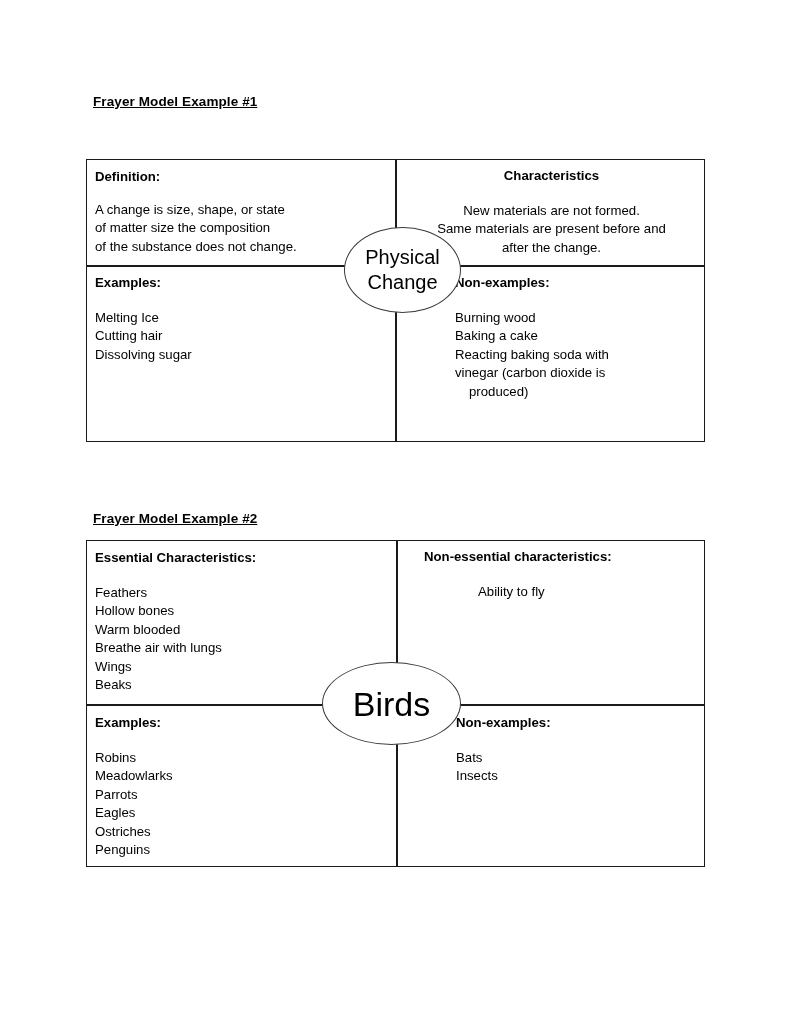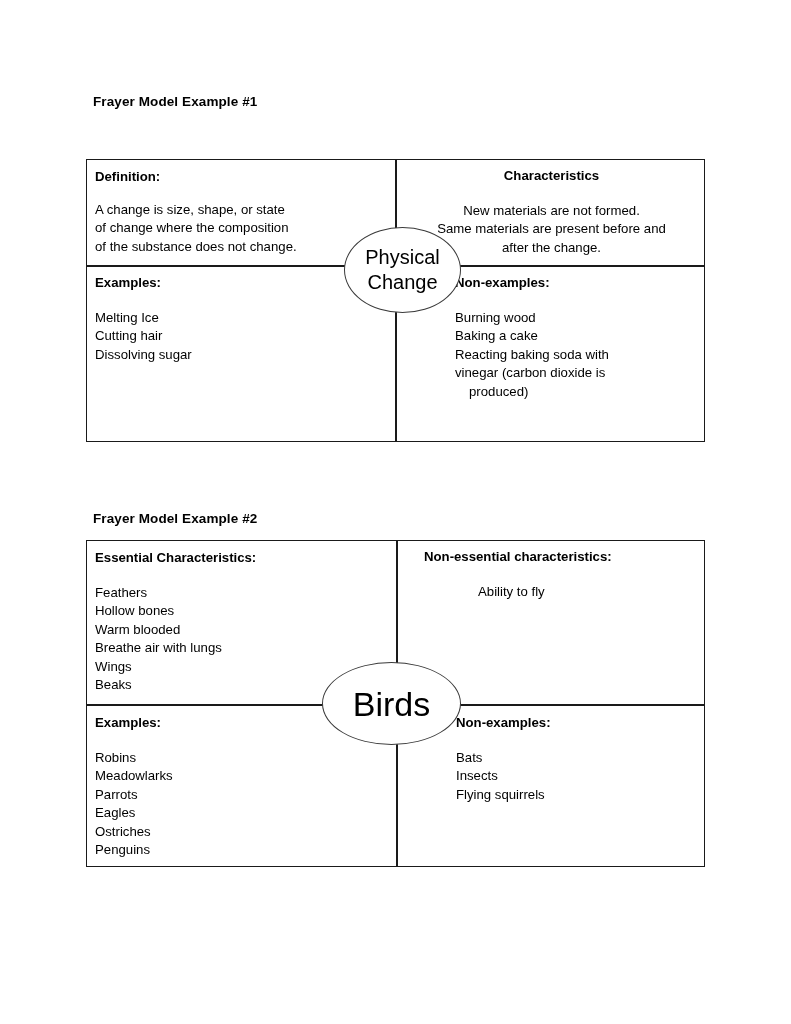--- a/index.html
+++ b/index.html
@@ -26,20 +26,21 @@
 
   
   .section-title {
     position: absolute;
     font-family: "Liberation Sans", sans-serif;
     font-weight: bold;
     font-size: 13.5px;
     letter-spacing: 0.1px;
     color: #000;
     white-space: nowrap;
+    text-decoration: underline;
   }
   #title-1 { left: 93px; top: 94px; }
   #title-2 { left: 93px; top: 511px; }
 
   
   .frayer {
     position: absolute;
     border: 1.6px solid #1a1a1a;
     background: #ffffff;
   }
@@ -160,21 +161,21 @@
 
   <div class="frayer" id="frayer-1">
 
     <div class="divider-v"></div>
     <div class="divider-h"></div>
 
     <div class="quad" id="q1-tl">
       <div class="quad-head left">Definition:</div>
       <div class="body-text">
         <div>A change is size, shape, or state</div>
-        <div>of change where the composition</div>
+        <div>of matter size the composition</div>
         <div>of the substance does not change.</div>
       </div>
     </div>
 
     <div class="quad" id="q1-tr">
       <div class="quad-head center">Characteristics</div>
       <div class="body-text center">
         <div>New materials are not formed.</div>
         <div>Same materials are present before and</div>
         <div>after the  change.</div>
@@ -247,21 +248,20 @@
         <li>Ostriches</li>
         <li>Penguins</li>
       </ul>
     </div>
 
     <div class="quad" id="q2-br">
       <div class="quad-head left">Non-examples:</div>
       <ul class="list">
         <li>Bats</li>
         <li>Insects</li>
-        <li>Flying squirrels</li>
       </ul>
     </div>
   </div>
 
   <div class="oval" id="oval-2">
     <span>Birds</span>
   </div>
 
 </div>
 

